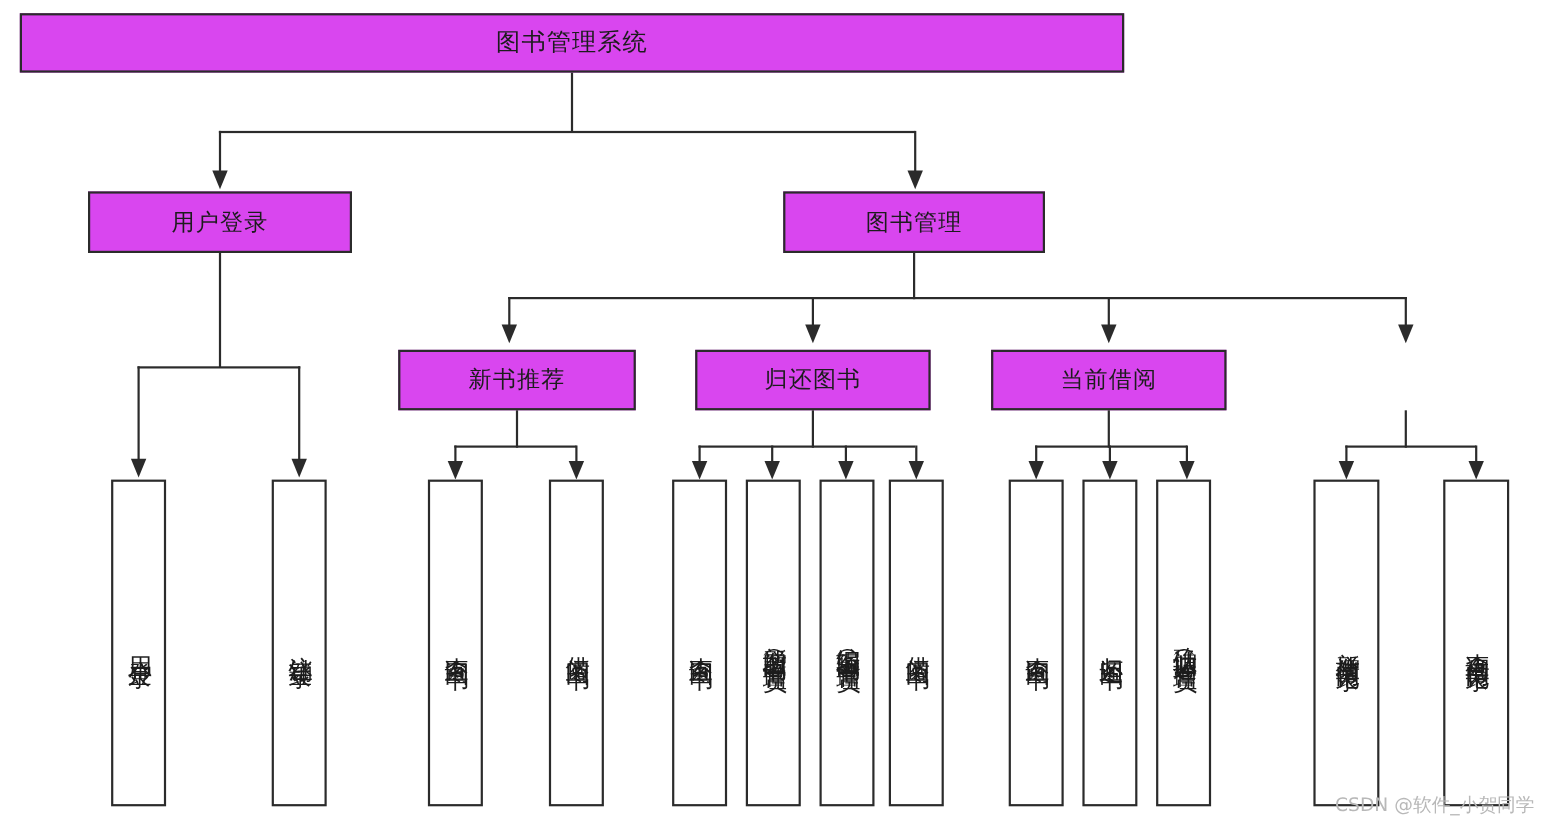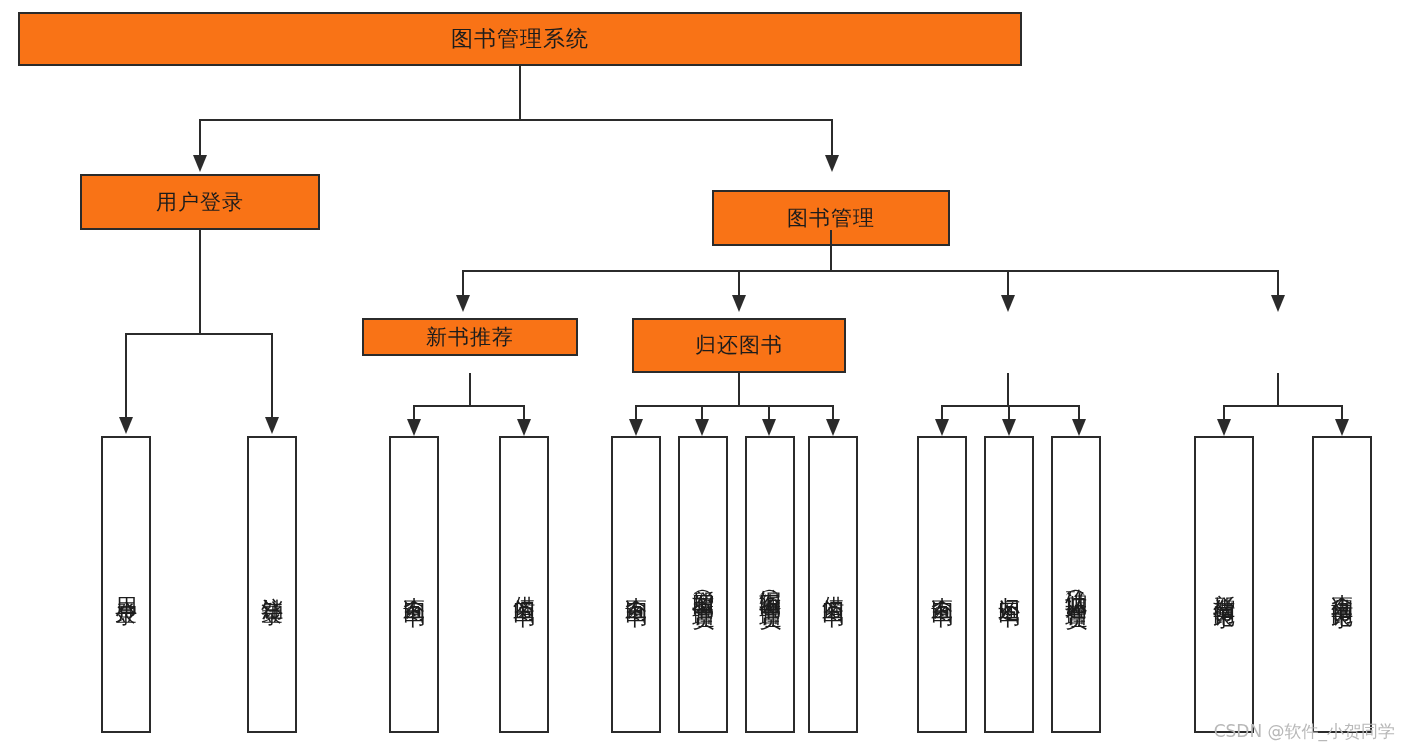--- a/index.html
+++ b/index.html
@@ -12,21 +12,21 @@
     position:relative;
     width:1405px;
     height:747px;
     background:#ffffff;
     overflow:hidden;
   }
   
   .node{
     position:absolute;
     box-sizing:border-box;
-    background:#f97316;
+    background:#d946ef;
     border:2px solid #2b2b2b;
     display:flex;
     align-items:center;
     justify-content:center;
     text-align:left;
   }
   .node .lbl{
     font-size:21px;
     line-height:1.15;
     letter-spacing:1px;
@@ -98,21 +98,21 @@
   <div class="vline" style="left:199px; top:119px; height:38px;"></div>
   <div class="arrow" style="left:193px; top:155px;"></div>
 
   <div class="vline" style="left:831px; top:119px; height:38px;"></div>
   <div class="arrow" style="left:825px; top:155px;"></div>
 
   <div class="node lvl2" style="left:80px; top:174px; width:240px; height:56px;">
     <span class="lbl">用户登录</span>
   </div>
 
-  <div class="node lvl2" style="left:712px; top:190px; width:238px; height:56px;">
+  <div class="node lvl2" style="left:712px; top:174px; width:238px; height:56px;">
     <span class="lbl">图书管理</span>
   </div>
 
   <div class="vline" style="left:199px; top:230px; height:104px;"></div>
   <div class="hline" style="left:125px; top:333px; width:148px;"></div>
   <div class="vline" style="left:125px; top:333px; height:85px;"></div>
   <div class="arrow" style="left:119px; top:417px;"></div>
   <div class="vline" style="left:271px; top:333px; height:85px;"></div>
   <div class="arrow" style="left:265px; top:417px;"></div>
 
@@ -120,28 +120,31 @@
   <div class="hline" style="left:462px; top:270px; width:817px;"></div>
   <div class="vline" style="left:462px; top:270px; height:26px;"></div>
   <div class="arrow" style="left:456px; top:295px;"></div>
   <div class="vline" style="left:738px; top:270px; height:26px;"></div>
   <div class="arrow" style="left:732px; top:295px;"></div>
   <div class="vline" style="left:1007px; top:270px; height:26px;"></div>
   <div class="arrow" style="left:1001px; top:295px;"></div>
   <div class="vline" style="left:1277px; top:270px; height:26px;"></div>
   <div class="arrow" style="left:1271px; top:295px;"></div>
 
-  <div class="node lvl3" style="left:362px; top:318px; width:216px; height:38px;">
+  <div class="node lvl3" style="left:362px; top:318px; width:216px; height:55px;">
     <span class="lbl">新书推荐</span>
   </div>
 
   <div class="node lvl3" style="left:632px; top:318px; width:214px; height:55px;">
     <span class="lbl">归还图书</span>
   </div>
 
+  <div class="node lvl3" style="left:901px; top:318px; width:214px; height:55px;">
+    <span class="lbl">当前借阅</span>
+  </div>
 
 
   <div class="vline" style="left:469px; top:373px; height:34px;"></div>
   <div class="hline" style="left:413px; top:405px; width:111px;"></div>
   <div class="vline" style="left:413px; top:405px; height:15px;"></div>
   <div class="arrow" style="left:407px; top:419px;"></div>
   <div class="vline" style="left:523px; top:405px; height:15px;"></div>
   <div class="arrow" style="left:517px; top:419px;"></div>
 
   <div class="vline" style="left:738px; top:373px; height:34px;"></div>

